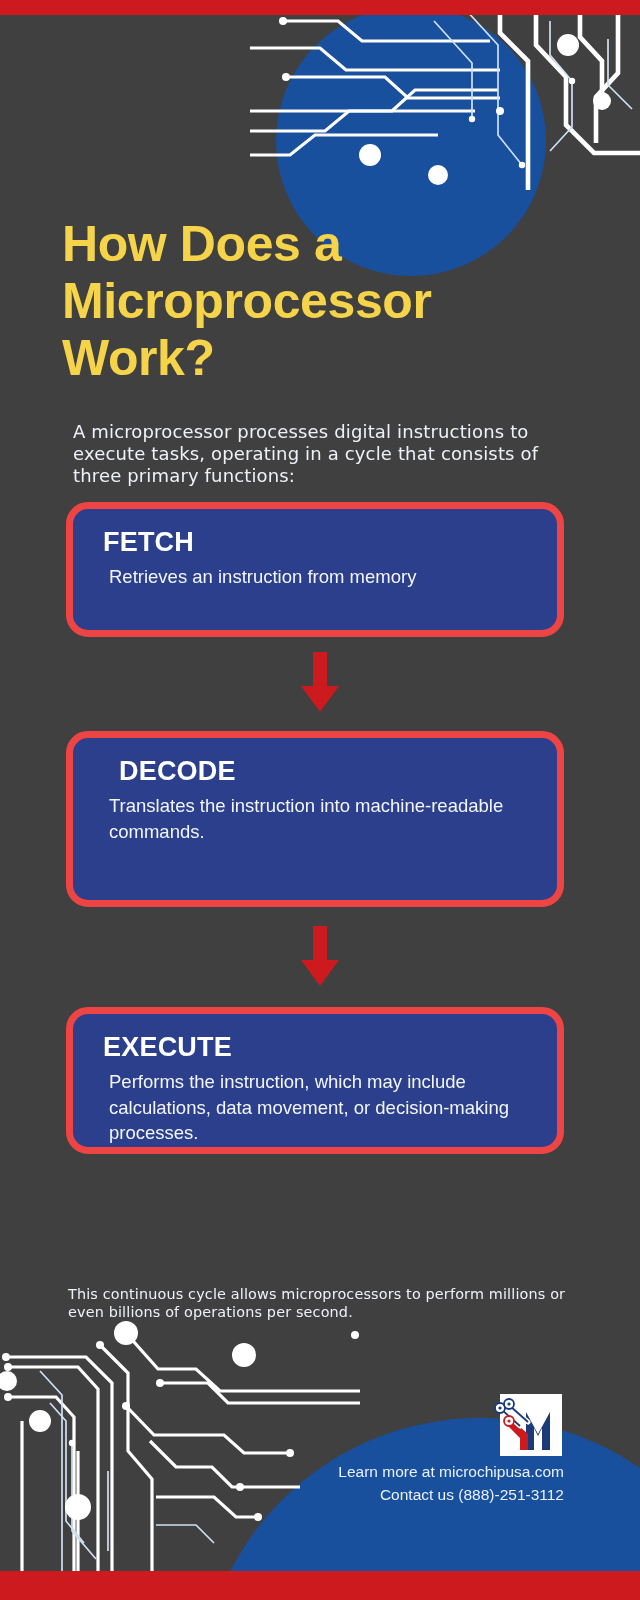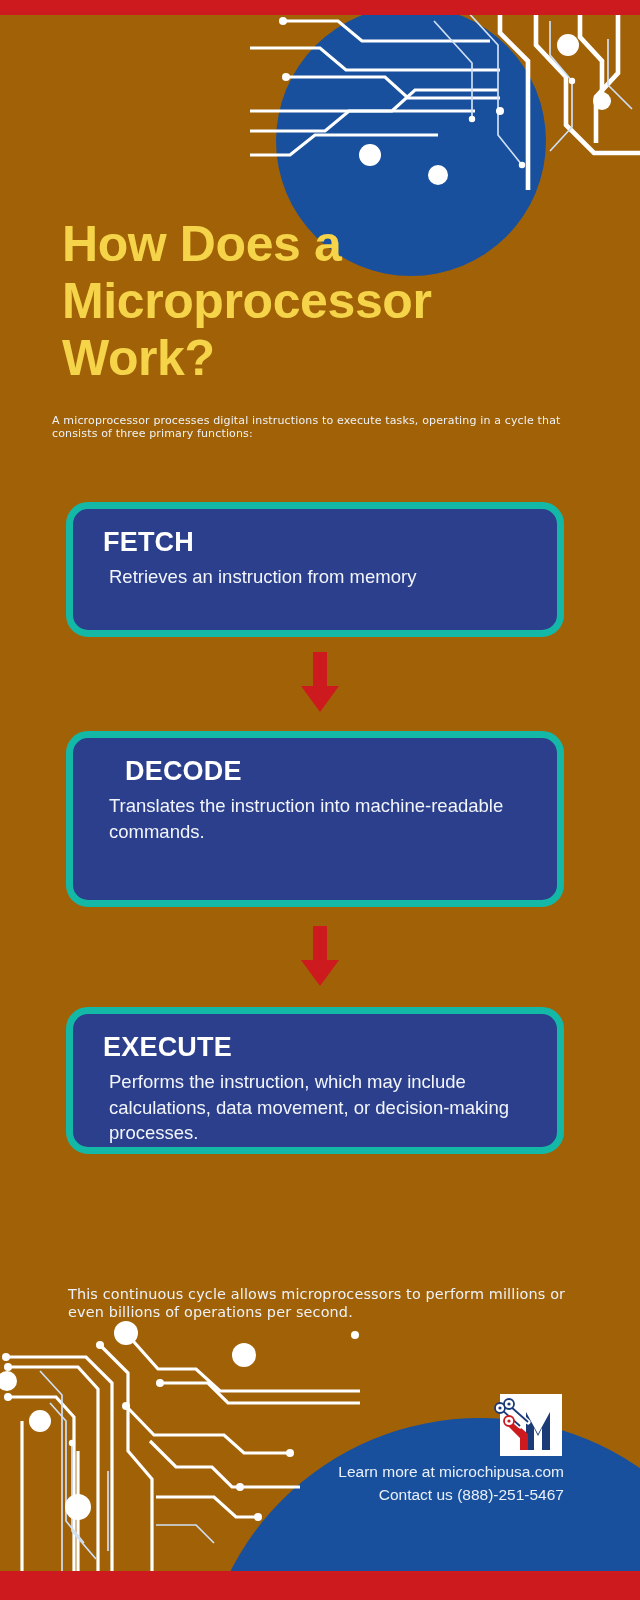--- a/index.html
+++ b/index.html
@@ -7,21 +7,21 @@
     padding: 0;
     background: #0b2d6b;
   }
   body {
     font-family: "Liberation Sans", sans-serif;
   }
   .poster {
     position: relative;
     width: 640px;
     height: 1600px;
-    background: #a16207;
+    background: #404040;
     overflow: hidden;
   }
 
   
   .band-top {
     position: absolute;
     left: 0; top: 0;
     width: 640px; height: 15px;
     background: #cc1a1e;
     z-index: 40;
@@ -81,26 +81,26 @@
     width: 490px;
     color: #f5d44a;
     font-size: 50px;
     font-weight: bold;
     line-height: 1.14;
     letter-spacing: -0.4px;
   }
 
   .intro {
     position: absolute;
-    left: 52px;
+    left: 73px;
     top: 403px;
     width: 510px;
     color: #eef2f8;
     font-family: "DejaVu Sans", sans-serif;
-    font-size: 11px;
+    font-size: 18px;
     line-height: 1.22;
     letter-spacing: 0.15px;
   }
 
   .outro {
     position: absolute;
     left: 68px;
     top: 1272px;
     width: 510px;
     color: #eef2f8;
@@ -110,36 +110,36 @@
     letter-spacing: 0.15px;
   }
 
   
   .card {
     position: absolute;
     left: 66px;
     width: 498px;
     box-sizing: border-box;
     background: #2b3f8c;
-    border: 7px solid #14b8a6;
+    border: 7px solid #ef4444;
     border-radius: 22px;
     padding: 18px 26px 20px 30px;
   }
   .card-1 { top: 502px; height: 135px; }
   .card-2 { top: 731px; height: 176px; }
   .card-3 { top: 1007px; height: 147px; }
 
   .card-title {
     color: #ffffff;
     font-size: 27px;
     font-weight: bold;
     letter-spacing: 0.2px;
     margin: 0 0 3px 0;
   }
-  .card-2 .card-title { margin-left: 22px; }
+  .card-2 .card-title { margin-left: 16px; }
   .card-body {
     color: #f2f5fa;
     font-size: 18.5px;
     line-height: 1.38;
     margin: 6px;
   }
 
   
   .arrow {
     position: absolute;
@@ -309,20 +309,20 @@
       <circle cx="10" cy="18" r="5" fill="#ffffff" stroke="#1b3a78" stroke-width="1.8"></circle>
       <circle cx="19" cy="14" r="5" fill="#ffffff" stroke="#1b3a78" stroke-width="1.8"></circle>
       <circle cx="10" cy="18" r="1.6" fill="#1b3a78"></circle>
       <circle cx="19" cy="14" r="1.6" fill="#1b3a78"></circle>
       <circle cx="19" cy="31" r="5" fill="#ffffff" stroke="#cc1a1e" stroke-width="1.8"></circle>
       <circle cx="19" cy="31" r="1.6" fill="#cc1a1e"></circle>
     </svg>
 
     <div class="footer-lines">
       <div>Learn more at microchipusa.com</div>
-      <div>Contact us (888)-251-5467</div>
+      <div>Contact us (888)-251-3112</div>
     </div>
 
   </div>
 
   <div class="band-bottom"></div>
 
 </div>
 
 </body></html>

